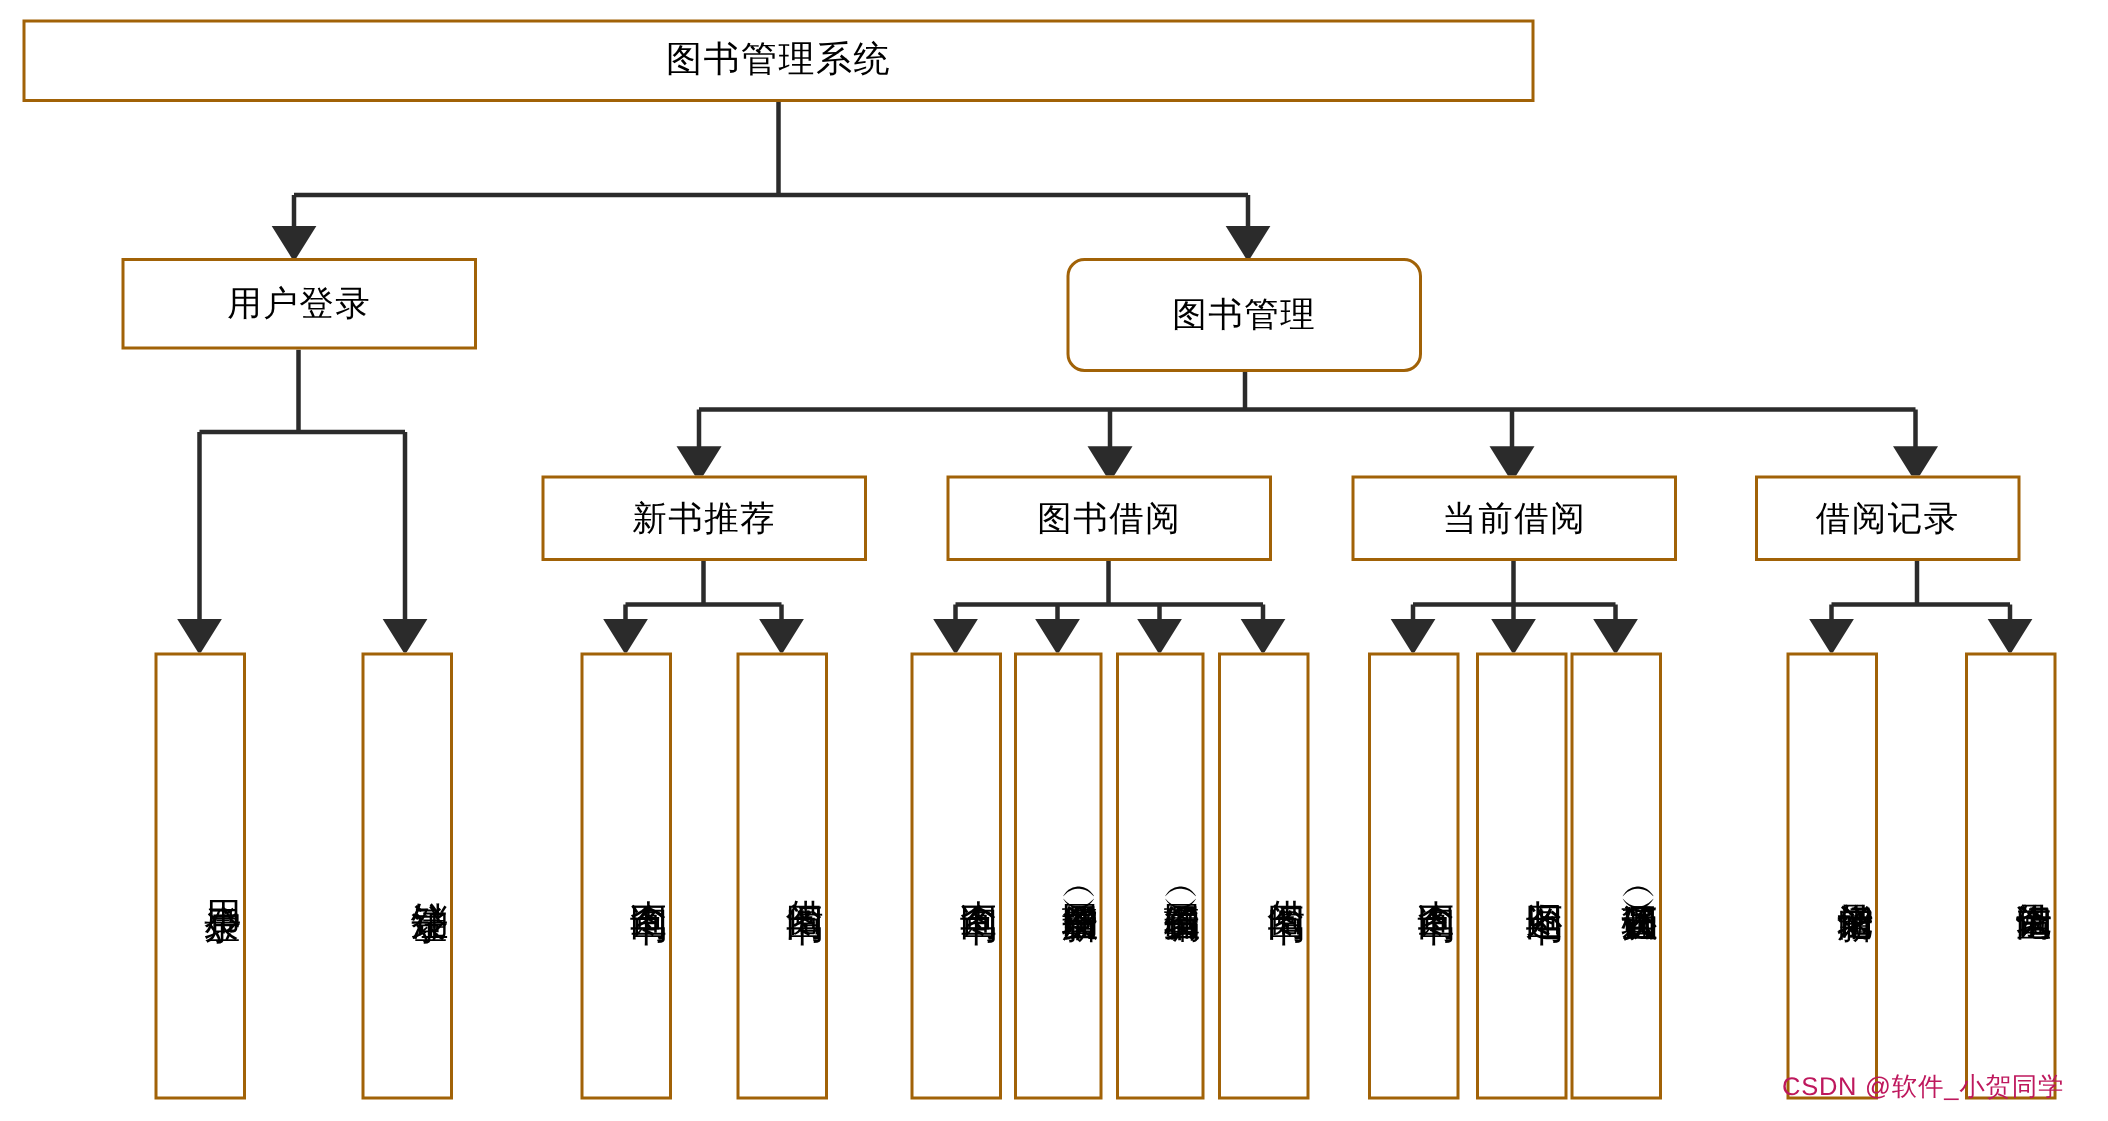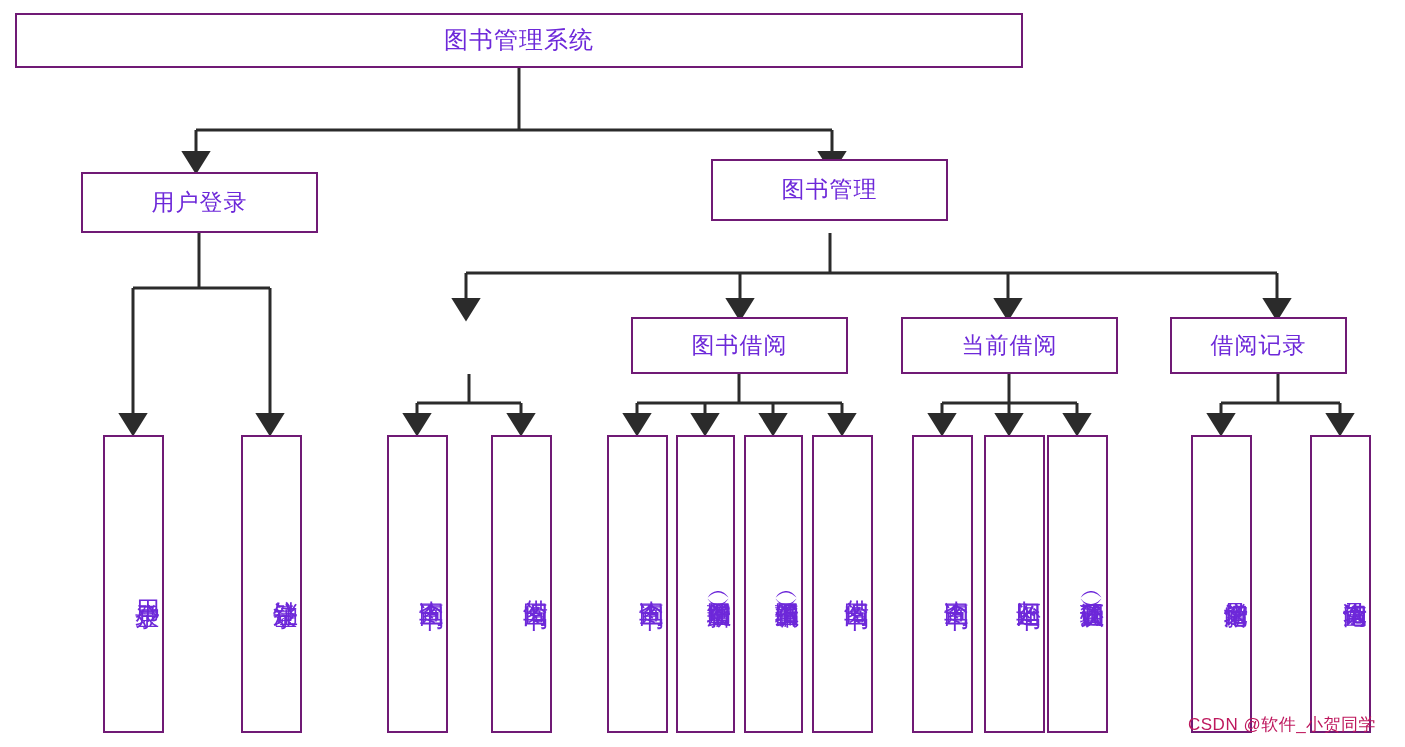--- a/index.html
+++ b/index.html
@@ -20,26 +20,26 @@
     left: 0;
     top: 0;
     width: 1405px;
     height: 747px;
     pointer-events: none;
   }
   .node {
     position: absolute;
     box-sizing: border-box;
     background: #ffffff;
-    border: 2px solid #701a75;
+    border: 2px solid #a16207;
     display: flex;
     align-items: center;
     justify-content: center;
     text-align: right;
-    color: #6d28d9;
+    color: #000000;
   }
   .node-h {
     font-size: 23px;
     line-height: 1.1;
     letter-spacing: 1px;
     white-space: nowrap;
   }
   .node-root {
     font-size: 24px;
   }
@@ -123,24 +123,27 @@
   </svg>
 
   <div class="node node-h node-root" style="left:15px; top:13px; width:1008px; height:55px;">
     <span>图书管理系统</span>
   </div>
 
   <div class="node node-h" style="left:81px; top:172px; width:237px; height:61px;">
     <span>用户登录</span>
   </div>
 
-  <div class="node node-h" style="left:711px; top:159px; width:237px; height:62px;">
+  <div class="node node-h" style="left:711px; top:172px; width:237px; height:76px;border-radius:12px;">
     <span>图书管理</span>
   </div>
 
+  <div class="node node-h" style="left:361px; top:317px; width:217px; height:57px;">
+    <span>新书推荐</span>
+  </div>
 
   <div class="node node-h" style="left:901px; top:317px; width:217px; height:57px;">
     <span>当前借阅</span>
   </div>
 
   <div class="node node-h" style="left:631px; top:317px; width:217px; height:57px;">
     <span>图书借阅</span>
   </div>
 
   <div class="node node-h" style="left:1170px; top:317px; width:177px; height:57px;">

